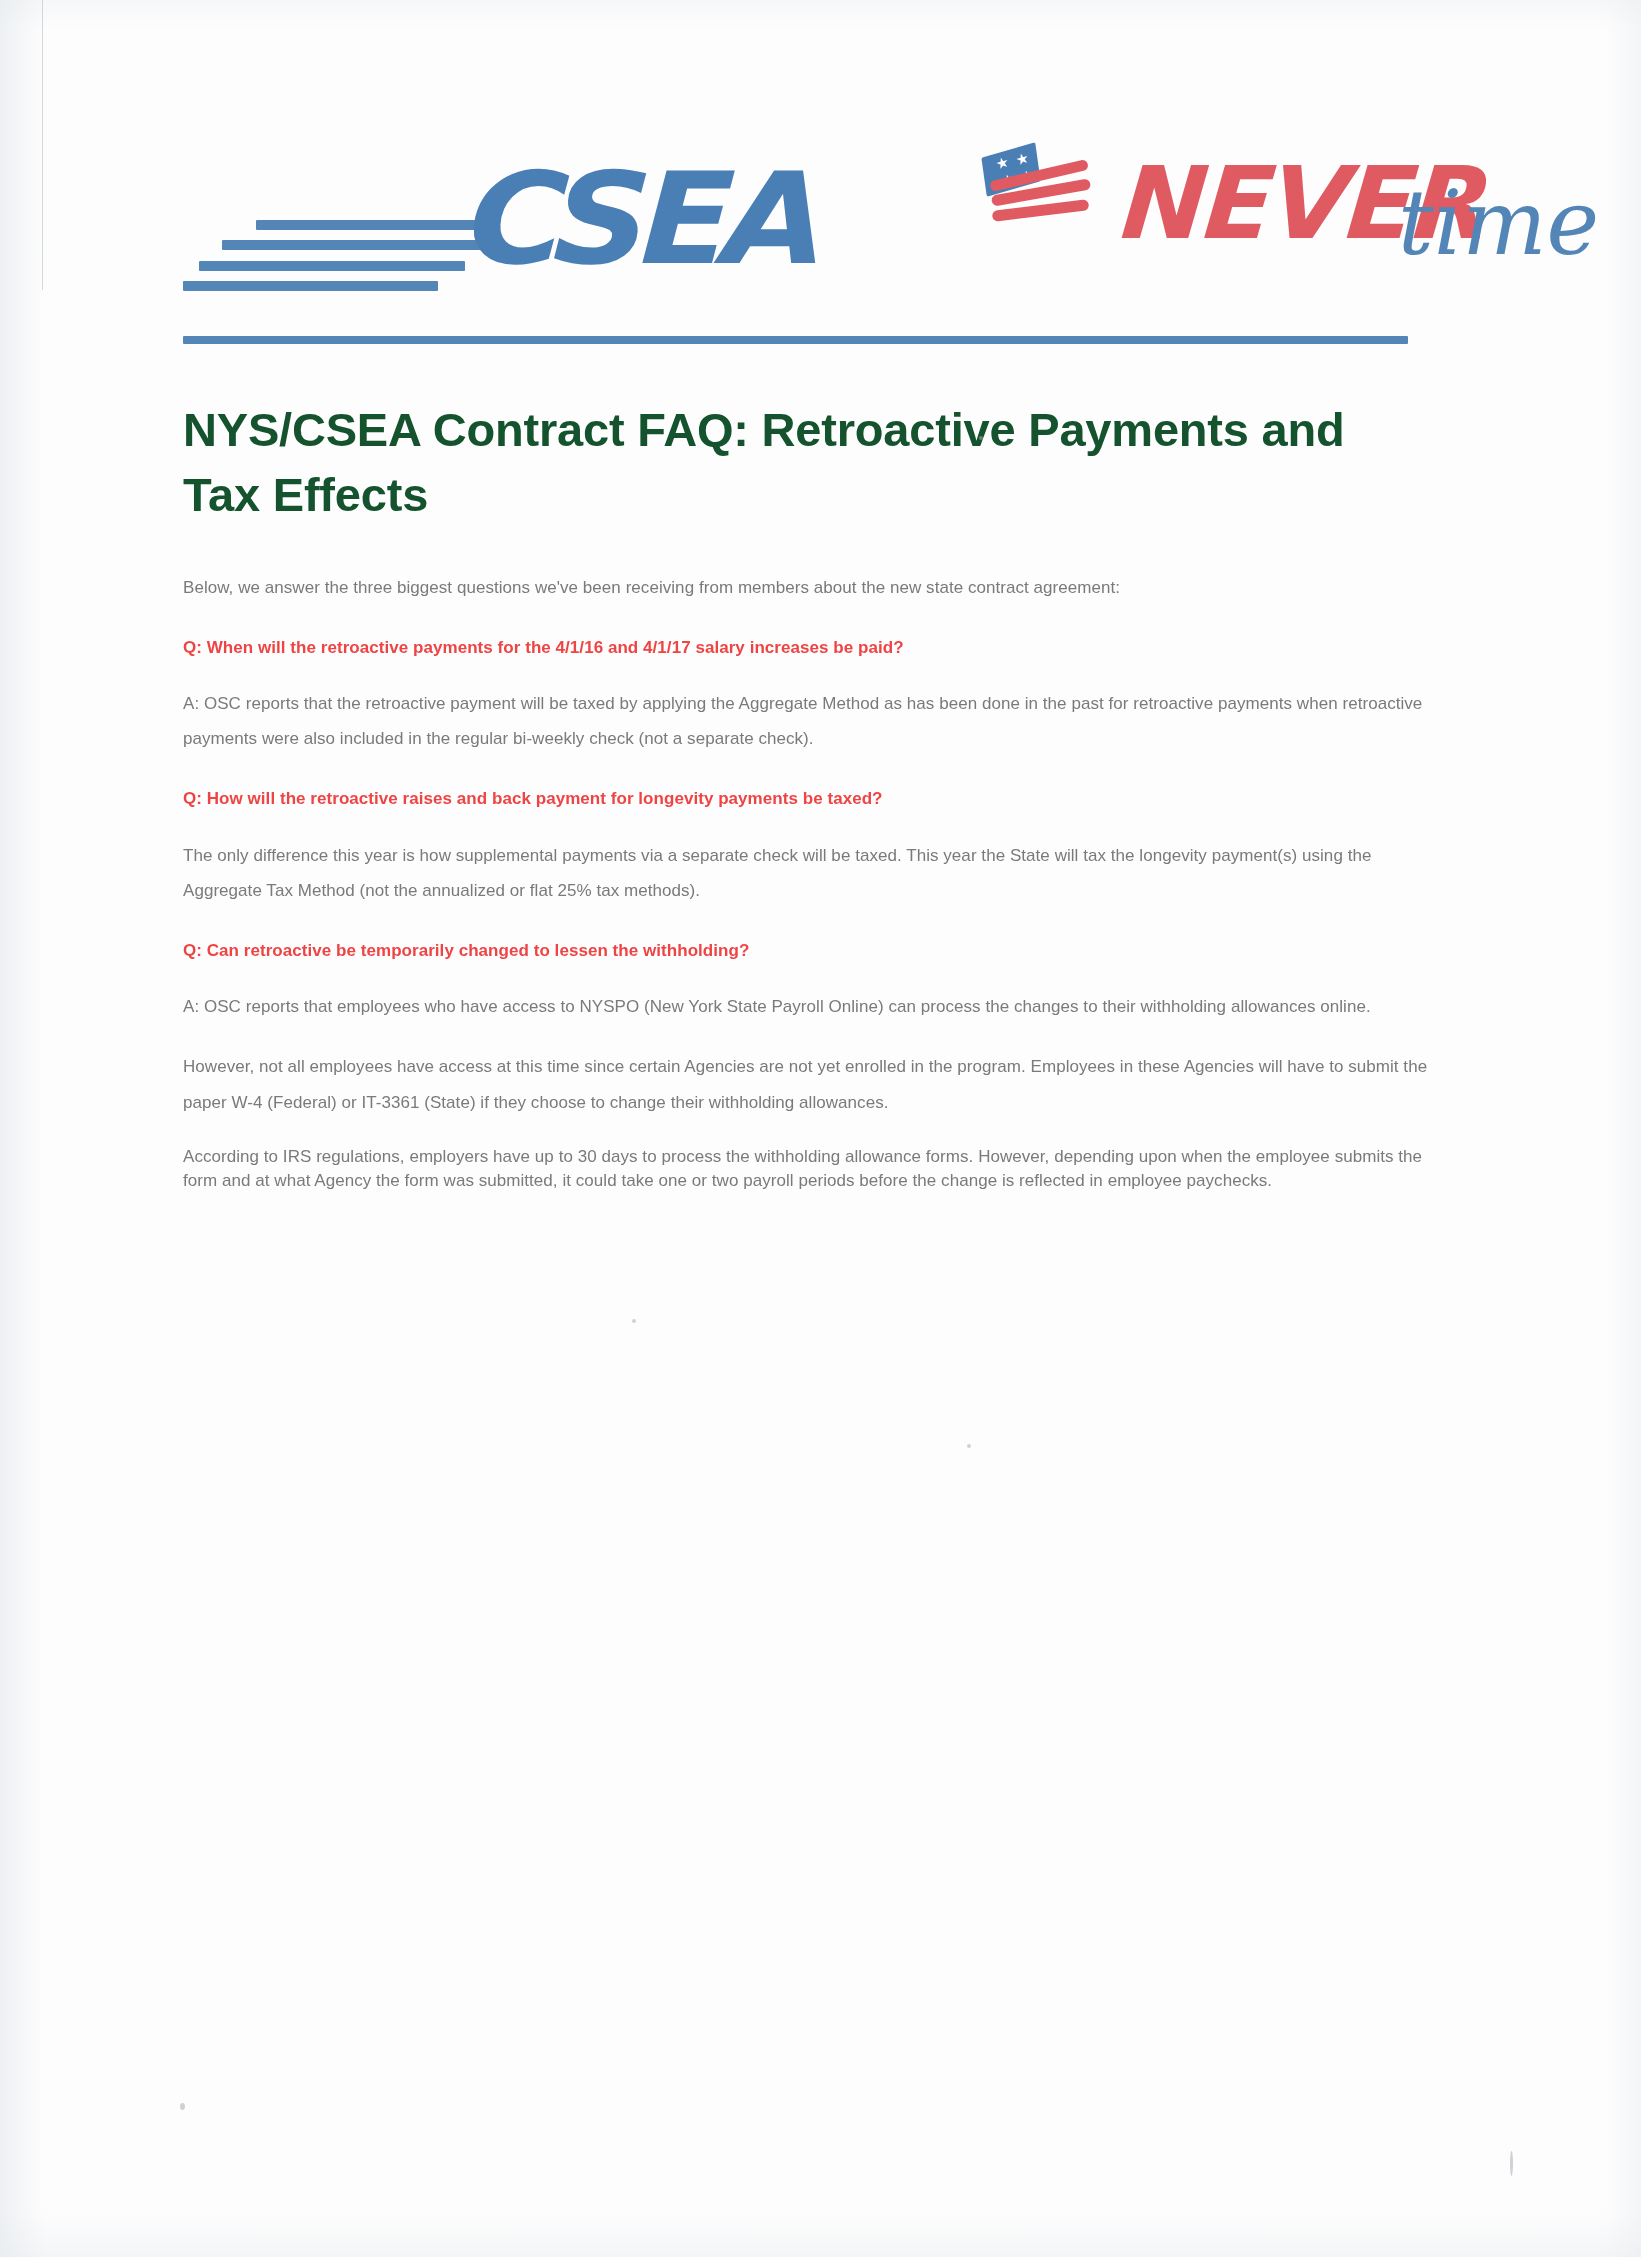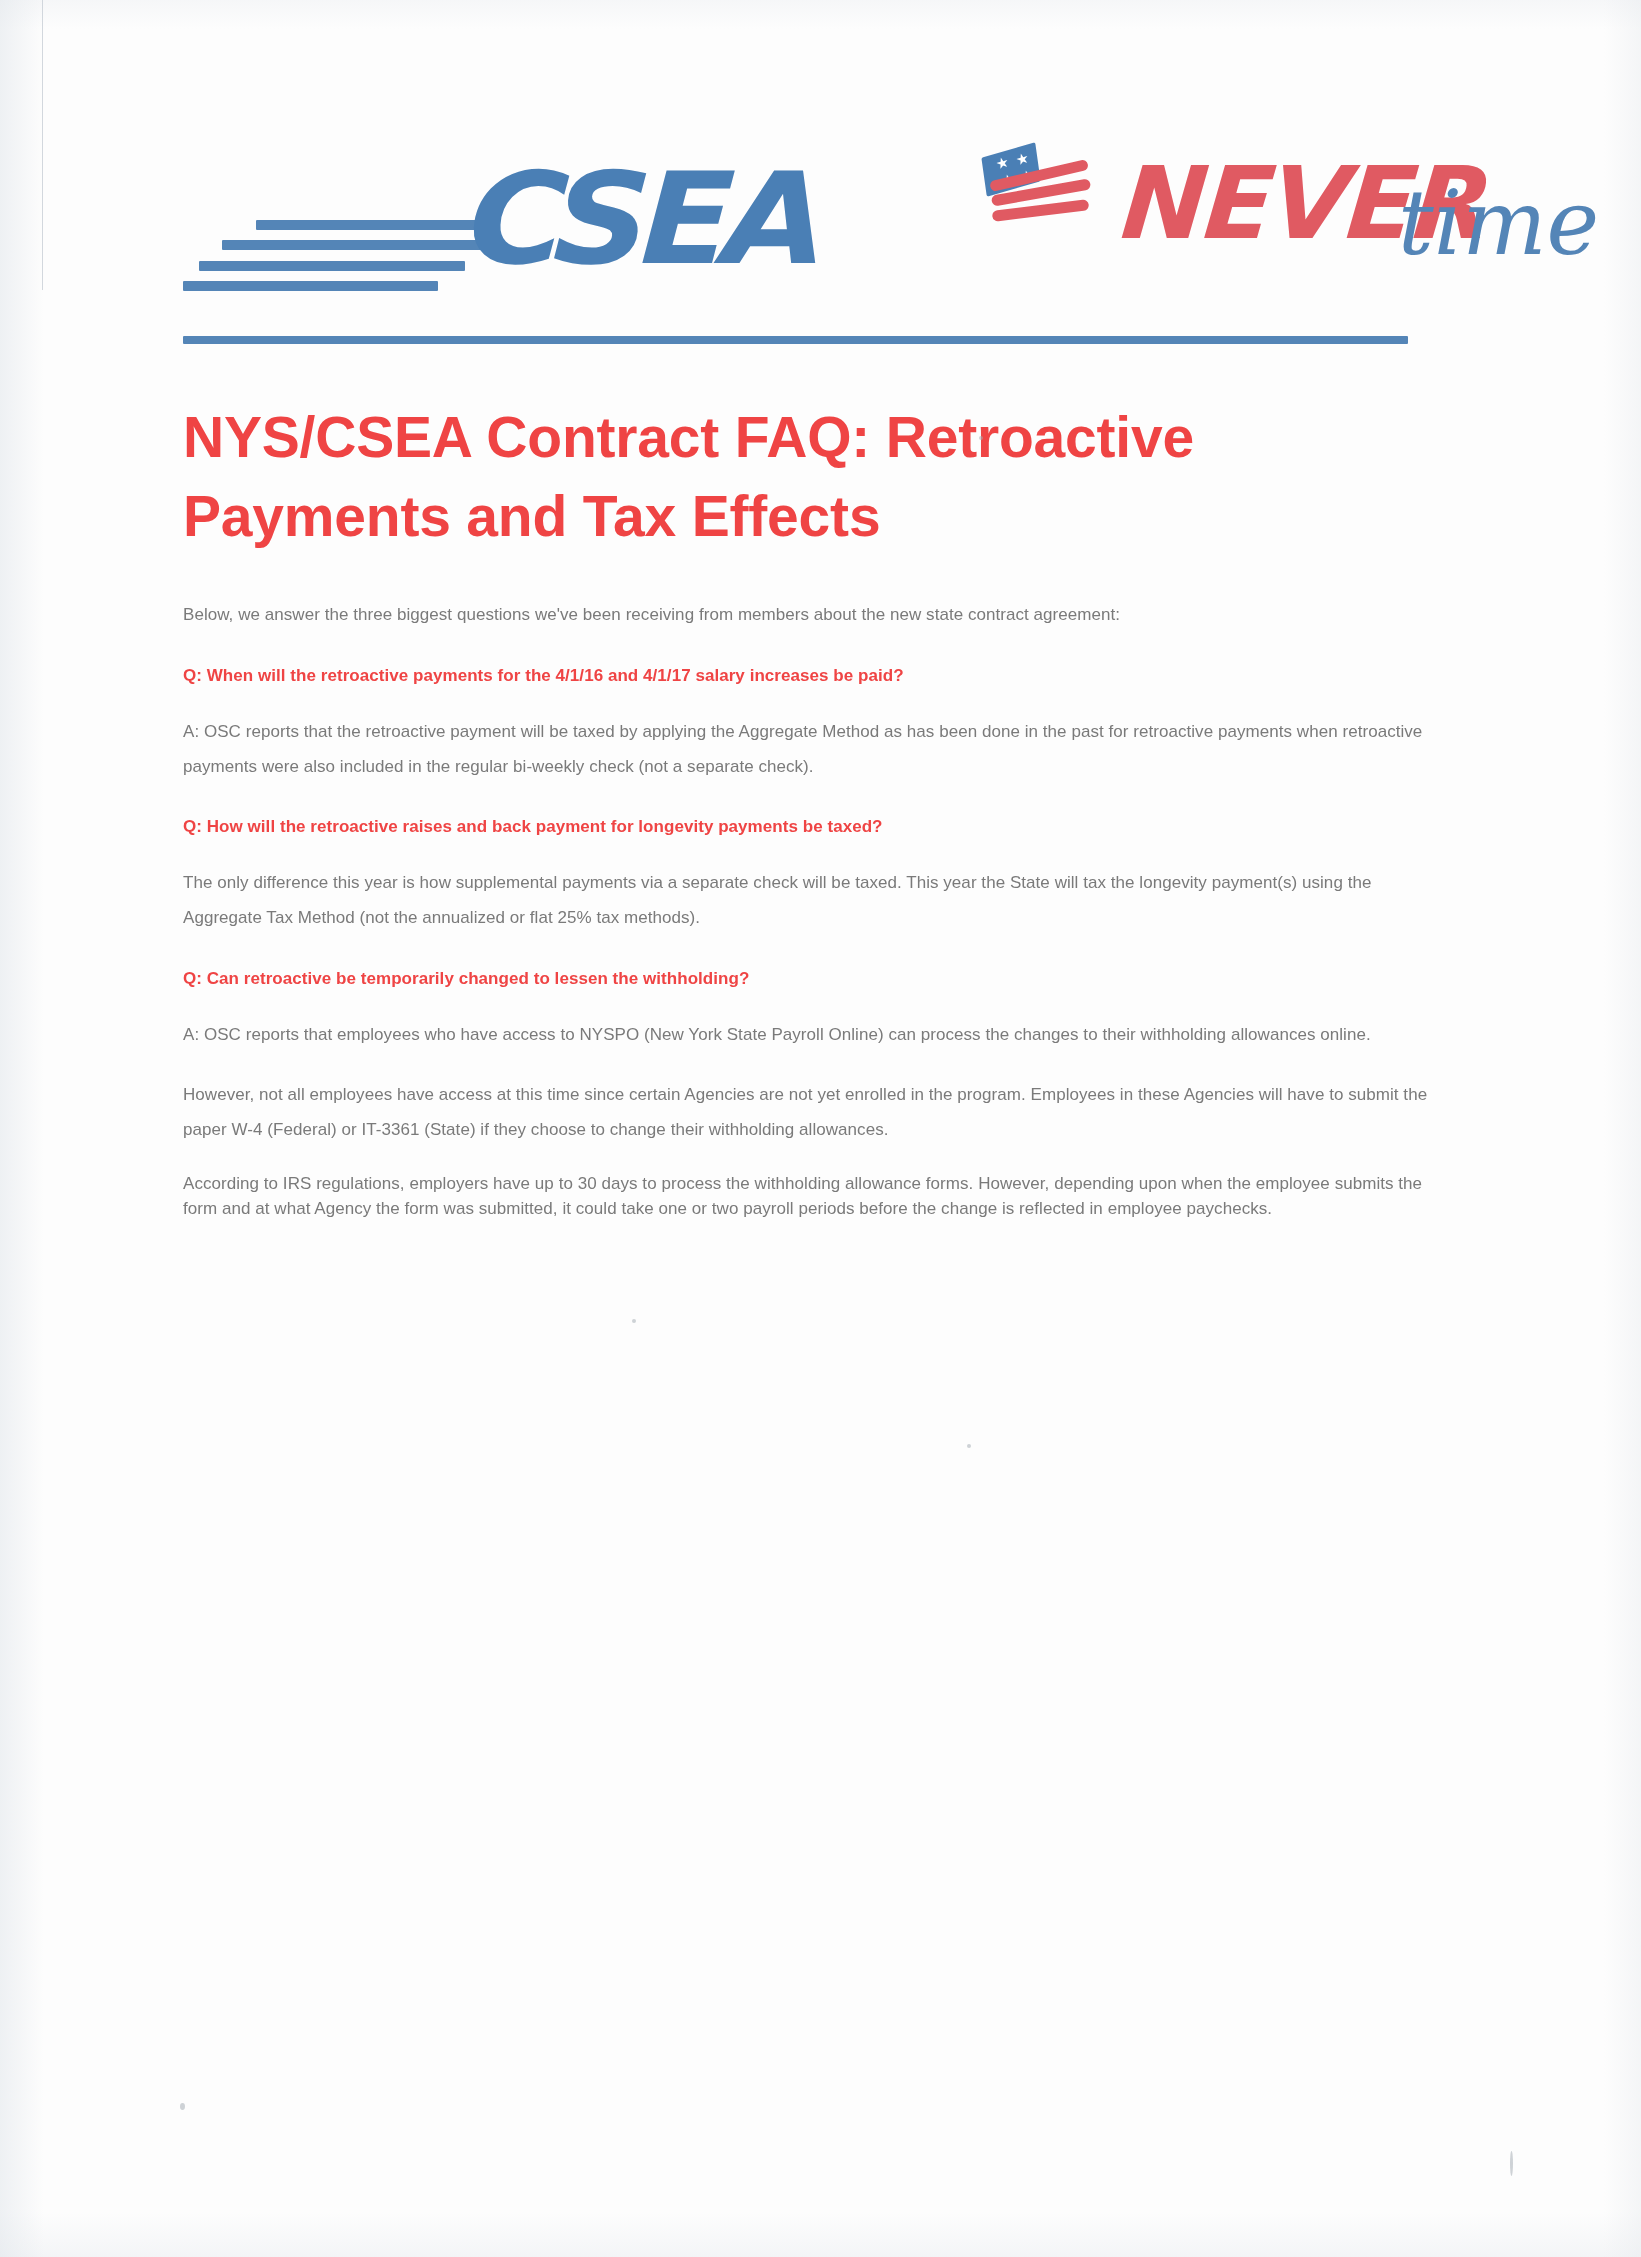--- a/index.html
+++ b/index.html
@@ -161,23 +161,23 @@
   .doc {
     position: absolute;
     left: 183px;
     top: 398px;
     width: 1246px;
   }
 
   .doc-title {
     font-family: "Liberation Sans", sans-serif;
     font-weight: 700;
-    font-size: 57px;
+    font-size: 47px;
     line-height: 1.38;
-    color: #ef4444;
+    color: #14532d;
     letter-spacing: -0.2px;
     margin: 0 0 42px 0;
     max-width: 1207px;
   }
 
   p.body {
     font-family: "Liberation Sans", sans-serif;
     font-size: 17px;
     line-height: 2.07;
     color: #7a7a7a;

